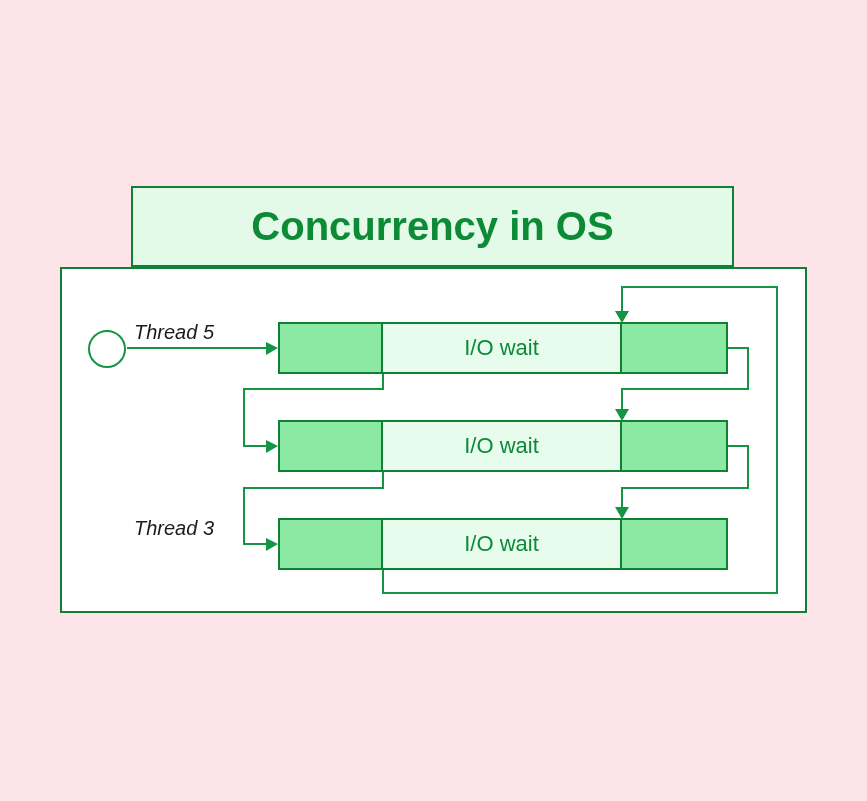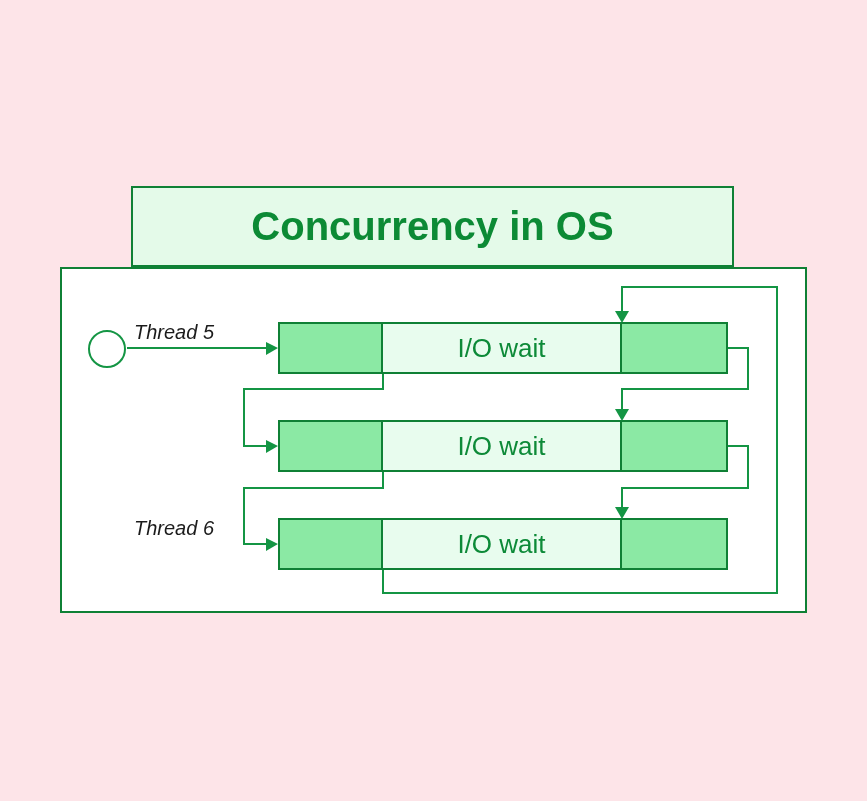--- a/index.html
+++ b/index.html
@@ -45,21 +45,21 @@
     display:flex;align-items:center;white-space:nowrap;
   }
   .lbl-1{top:318px;}
   .lbl-2{top:416px;}
   .lbl-3{top:514px;}
   .block{position:absolute;height:52px;border:2px solid var(--green-border);}
   .block.cpu{background:var(--block-fill);}
   .block.io{
     background:var(--io-fill);
     display:flex;align-items:center;justify-content:center;
-    font-size:26px;color:var(--io-text);
+    font-size:22px;color:var(--io-text);
   }
   .row-1{top:322px;}
   .row-2{top:420px;}
   .row-3{top:518px;}
   .cpu-a{left:278px;width:105px;}
   .io-b{left:381px;width:241px;}
   .cpu-c{left:620px;width:108px;}
   svg.wires{
     position:absolute;left:0;top:0;width:867px;height:801px;
     pointer-events:none;
@@ -74,21 +74,21 @@
 
   <div class="title-box">
     <h1>Concurrency in OS</h1>
   </div>
 
   <div class="main-box"></div>
 
   <div class="start-node"></div>
 
   <div class="thread-label lbl-1">Thread 5</div>
-  <div class="thread-label lbl-3">Thread 6</div>
+  <div class="thread-label lbl-3">Thread 3</div>
 
   <div class="block cpu row-1 cpu-a"></div>
   <div class="block io  row-1 io-b">I/O wait</div>
   <div class="block cpu row-1 cpu-c"></div>
 
   <div class="block cpu row-2 cpu-a"></div>
   <div class="block io  row-2 io-b">I/O wait</div>
   <div class="block cpu row-2 cpu-c"></div>
 
   <div class="block cpu row-3 cpu-a"></div>

